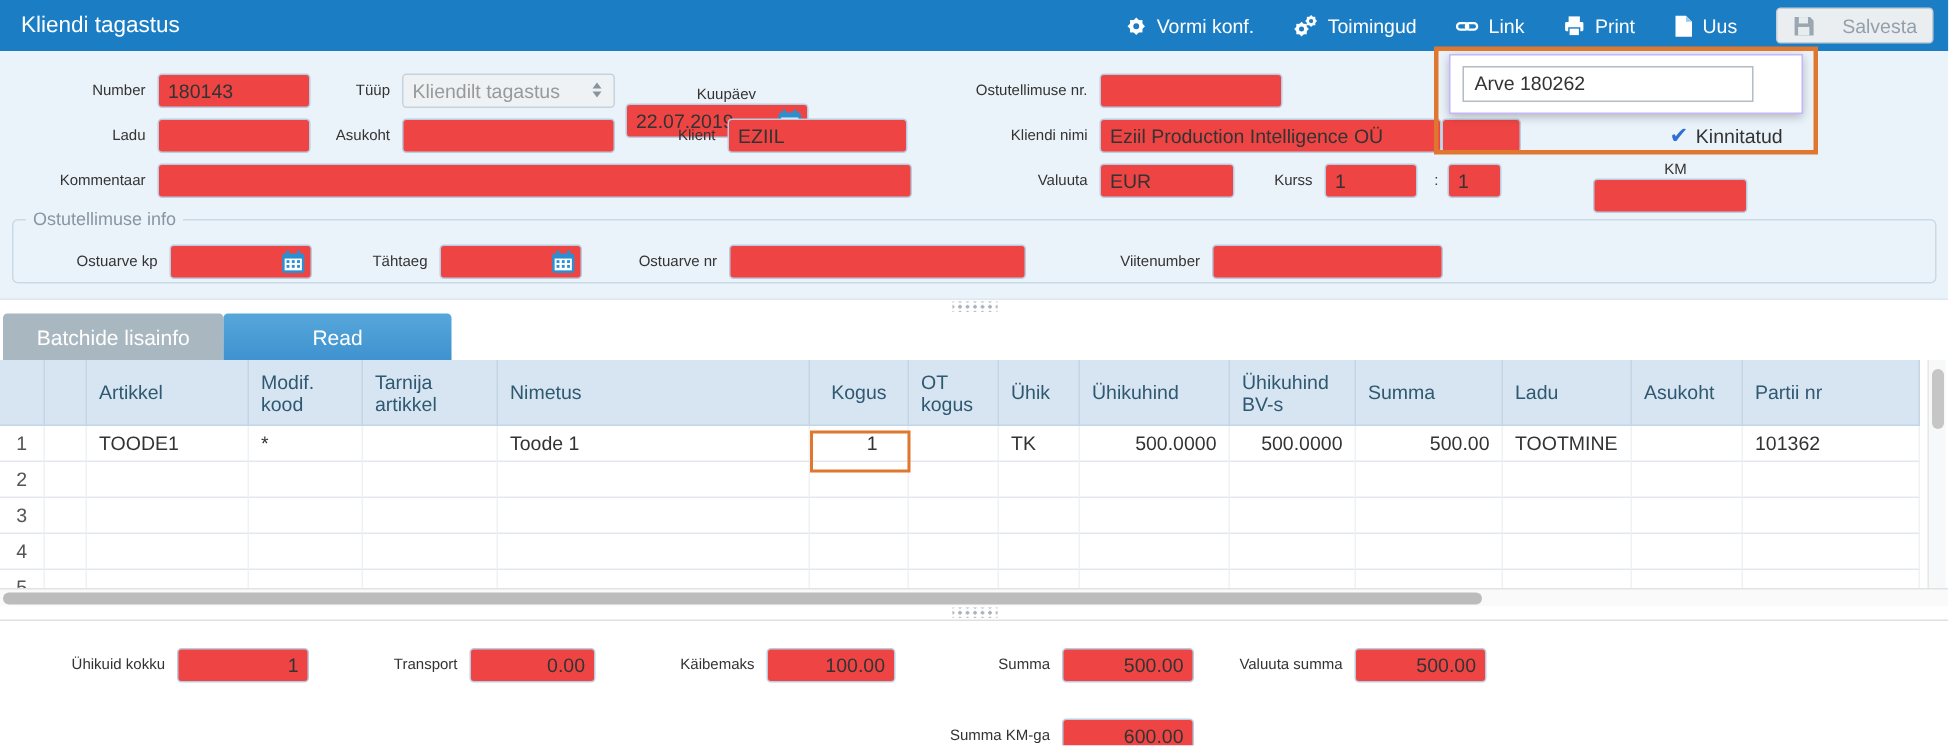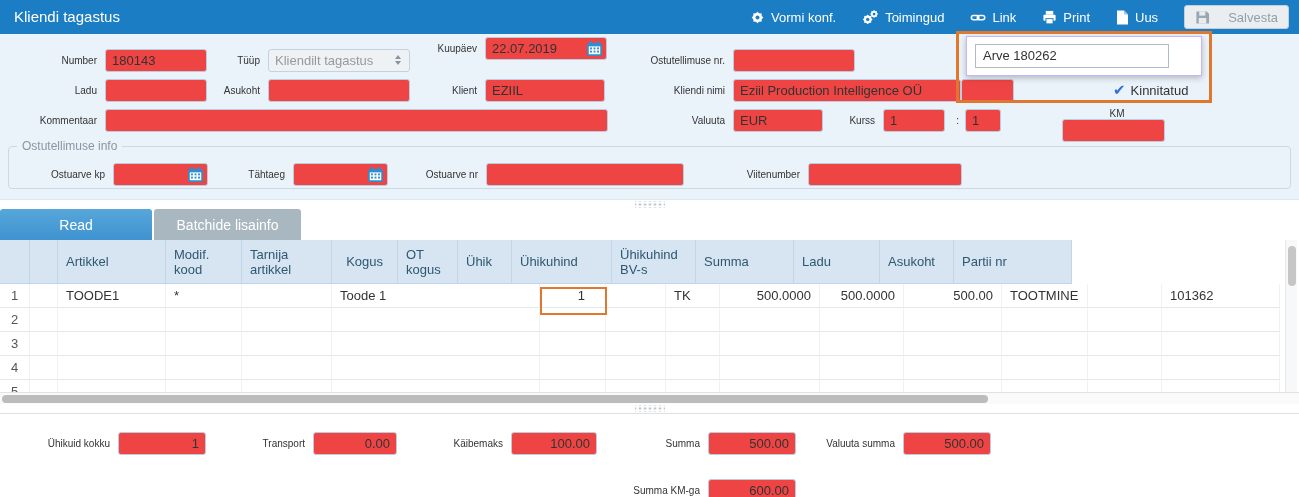--- a/index.html
+++ b/index.html
@@ -160,21 +160,21 @@
     <div class="fld" style="left:220px; top:14px;">
       <span class="lbl" style="width:40px">Tüüp</span>
       <div class="inp select-disabled" style="width:142px">
         <span>Kliendilt tagastus</span>
         <span class="updown">
             <i class="up"></i>
             <i class="down"></i>
           </span>
       </div>
     </div>
-    <div class="fld" style="left:417px; top:2px;">
+    <div class="fld" style="left:417px; top:24px;flex-direction:column;">
       <span class="lbl" style="width:60px">Kuupäev</span>
       <div class="inp with-icon" style="width:122px">
         <span>22.07.2019</span>
         <svg class="ic" width="17" height="17" viewBox="0 0 16 16">
             <rect x="1" y="2.8" width="14" height="12.2" rx="1.8" fill="#2b8fd2"></rect>
             <rect x="2.6" y="6" width="10.8" height="7.4" fill="#fff"></rect>
             <g fill="#2b8fd2">
               <rect x="3.8" y="7" width="1.8" height="1.8"></rect>
               <rect x="7.1" y="7" width="1.8" height="1.8"></rect>
               <rect x="10.4" y="7" width="1.8" height="1.8"></rect>
@@ -288,31 +288,32 @@
         <div class="inp" style="width:154px"></div>
       </div>
     </fieldset>
   </div>
 
   <div class="splitter" style="top:200px; height:9px;">
     <div class="splitter-handle"></div>
   </div>
 
   <div class="tabbar">
+    <div class="tab inactive">Batchide lisainfo</div>
     <div class="tab active">Read</div>
-    <div class="tab inactive">Batchide lisainfo</div>
   </div>
 
   <div class="grid">
     <div class="ghead">
       <div class="hc cw0"></div>
       <div class="hc cw1"></div>
       <div class="hc cw2">Artikkel</div>
       <div class="hc cw3">Modif. kood</div>
       <div class="hc cw4">Tarnija artikkel</div>
+      <div class="hc cw5">Nimetus</div>
       <div class="hc cw6 hr">Kogus</div>
       <div class="hc cw7">OT kogus</div>
       <div class="hc cw8">Ühik</div>
       <div class="hc cw9">Ühikuhind</div>
       <div class="hc cw10">Ühikuhind BV-s</div>
       <div class="hc cw11">Summa</div>
       <div class="hc cw12">Ladu</div>
       <div class="hc cw13">Asukoht</div>
       <div class="hc cw14">Partii nr</div>
     </div>

